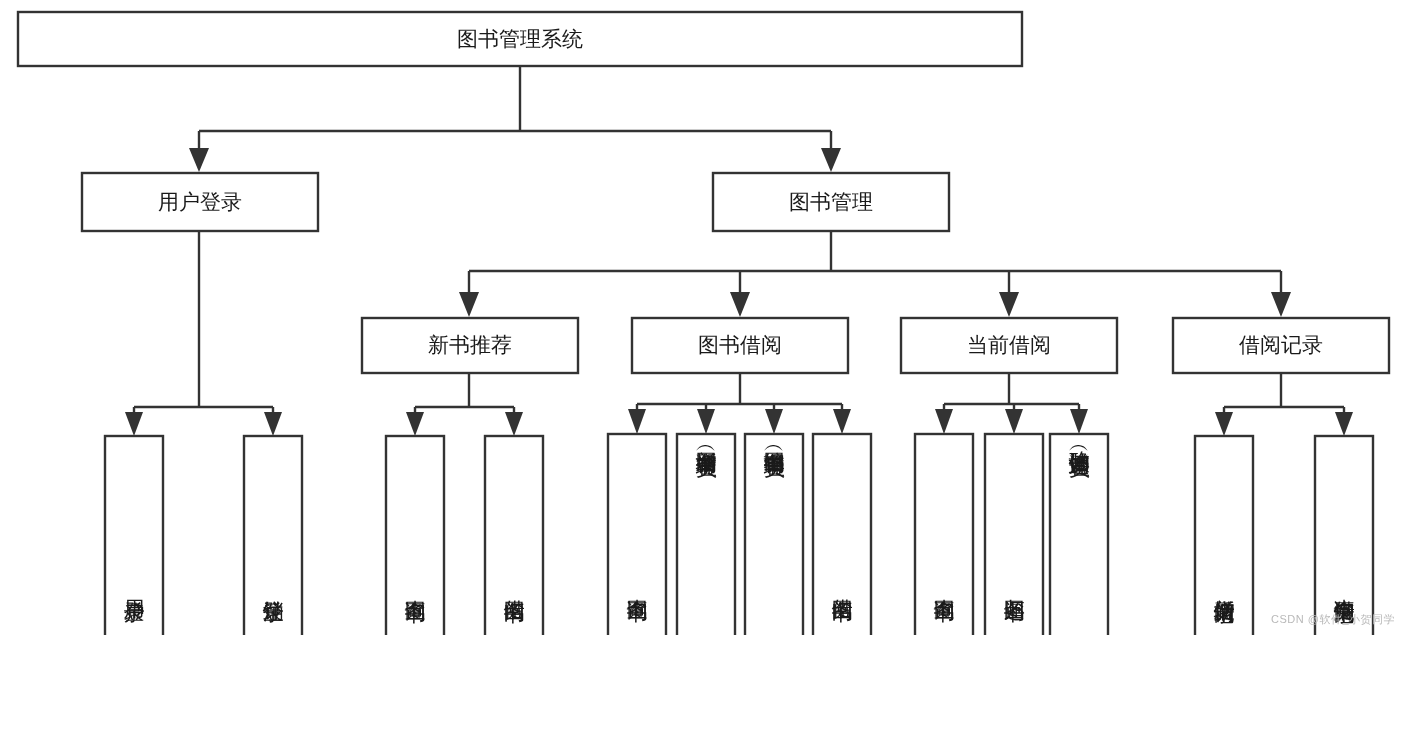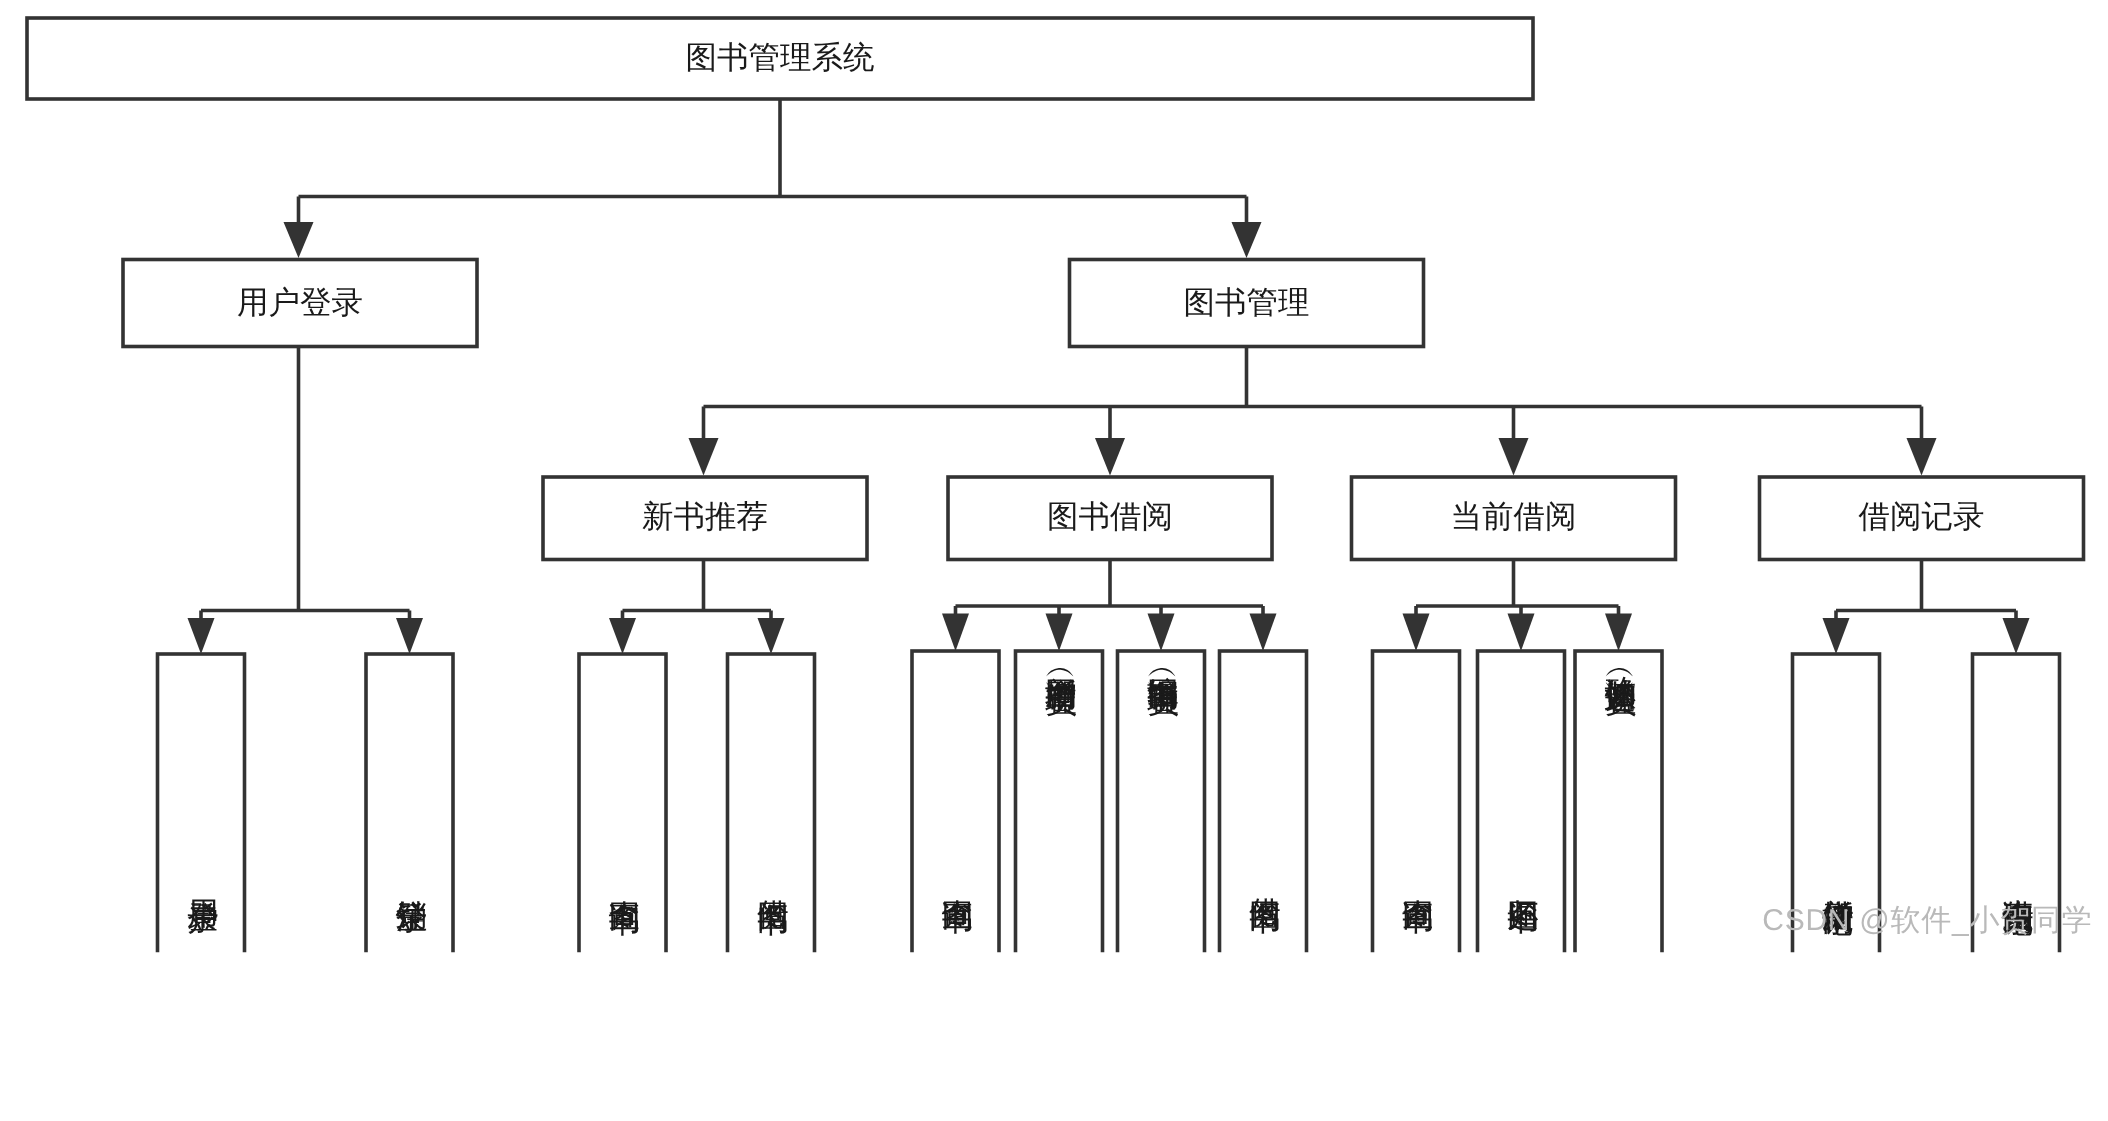--- a/index.html
+++ b/index.html
@@ -64,21 +64,21 @@
     text-orientation: upright;
     letter-spacing: 1px;
     text-align: center;
     white-space: pre;
   }
   .watermark {
     position: absolute;
     right: 10px;
     bottom: 8px;
     font-family: "Liberation Sans", "DejaVu Sans", sans-serif;
-    font-size: 20px;
+    font-size: 11px;
     color: #b9b9b9;
     letter-spacing: 0.5px;
     user-select: none;
     pointer-events: none;
     white-space: pre;
   }
 </style>
 </head>
 <body>
 

